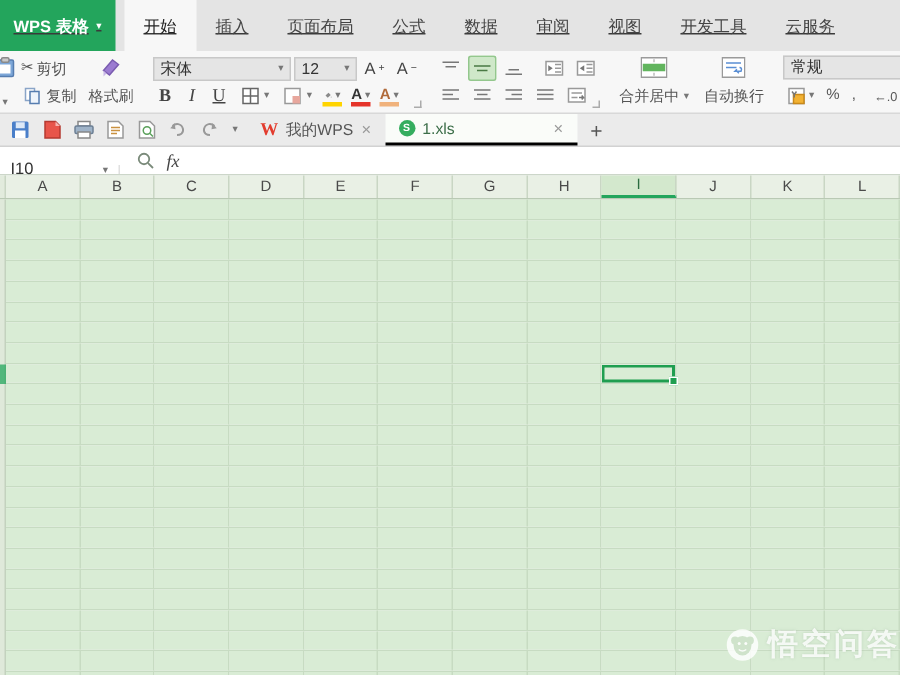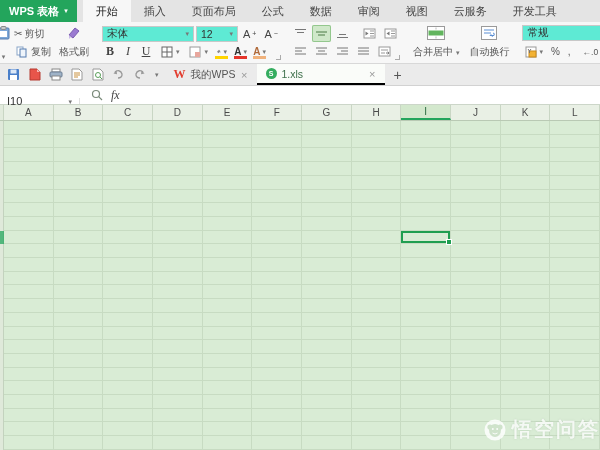--- a/index.html
+++ b/index.html
@@ -1,37 +1,37 @@
 <!DOCTYPE html>
 <html><head>
 <meta charset="utf-8">
 <style>
   * { box-sizing: border-box; margin: 0; padding: 0; }
   html,body { width:600px; height:450px; overflow:hidden; }
   body { font-family:"Liberation Sans","DejaVu Sans",sans-serif; font-size:11px; color:#3a3a3a; background:#fff; position:relative; }
 
   
-  .titlebar { height:22px; background:#e4e4e4; display:flex; align-items:stretch; }
+  .titlebar { height:34px; background:#e4e4e4; display:flex; align-items:stretch;text-decoration:underline; }
   .app-btn { background:#23a55c; color:#fff; display:flex; align-items:center; gap:5px; padding:0 9px; font-weight:bold; font-size:11px; cursor:default; }
   .app-btn .arr-w { font-size:7px; }
   .mtabs { display:flex; align-items:stretch; margin-left:6px; }
   .mtab { display:flex; align-items:center; padding:0 13px; color:#444; font-size:11px; }
   .mtab.active { background:#f7f7f7; color:#222; }
 
   
   .ribbon { height:42px; background:#f7f7f7; border-bottom:1px solid #d8d8d8; display:flex; align-items:stretch; padding:2px 0 2px 0; overflow:hidden; position:relative; }
   .vsep { width:1px; background:#dedede; margin:2px 3px; }
   .rgroup { display:flex; align-items:stretch; padding:0 2px; position:relative; }
   .rcol { display:flex; flex-direction:column; justify-content:space-between; padding:1px 0; }
   .rrow { display:flex; align-items:center; gap:2px; }
   .rbtn { display:flex; align-items:center; gap:2px; height:17px; padding:0 3px; border-radius:2px; color:#555; font-size:10px; white-space:nowrap; }
   .rbtn.sel { background:#cfe8c9; box-shadow:inset 0 0 0 1px #93c78d; }
   .tallbtn { display:flex; flex-direction:column; align-items:center; justify-content:space-between; padding:2px 5px; font-size:10px; color:#555; white-space:nowrap; }
   .arr { font-size:7px; color:#777; line-height:1; }
-  .combo { background:#5eead4; border:1px solid #c8c8c8; height:16px; display:flex; align-items:center; padding:0 4px; font-size:10.5px; color:#333;justify-content:space-between; }
+  .combo { background:#e5e5e5; border:1px solid #c8c8c8; height:16px; display:flex; align-items:center; padding:0 4px; font-size:10.5px; color:#333;justify-content:space-between; }
   .combo .arr { margin-left:auto; padding-left:4px; }
   .fontname { width:92px; }
   .fontsize { width:42px; }
   .numfmt { width:118px; }
   .bij { font-family:"Liberation Serif",serif; font-size:12px; color:#444; width:16px; justify-content:center; }
   .colorbtn { position:relative; width:17px; justify-content:center; }
   .colorbtn .bar { position:absolute; left:2px; right:2px; bottom:1px; height:3px; }
   .paste { width:15px; margin-left:-6px; align-items:center; }
   .corner { position:absolute; right:2px; bottom:1px; width:5px; height:5px; border-right:1px solid #ababab; border-bottom:1px solid #ababab; }
   .glyphA { font-size:10px; font-weight:bold; color:#333; line-height:1; }
@@ -85,22 +85,22 @@
     <span class="arr-w">▾</span>
   </div>
   <div class="mtabs">
     <span class="mtab active">开始</span>
     <span class="mtab">插入</span>
     <span class="mtab">页面布局</span>
     <span class="mtab">公式</span>
     <span class="mtab">数据</span>
     <span class="mtab">审阅</span>
     <span class="mtab">视图</span>
+    <span class="mtab">开发工具</span>
     <span class="mtab">云服务</span>
-    <span class="mtab">开发工具</span>
   </div>
 </div>
 
 <div class="ribbon">
 
   <div class="rgroup">
     <div class="rcol paste">
       <span class="qicon">
         <svg width="13" height="14" viewBox="0 0 13 14">
             <rect x="1" y="2" width="11" height="11" rx="1" fill="#7da7d8" stroke="#567db0"></rect>

